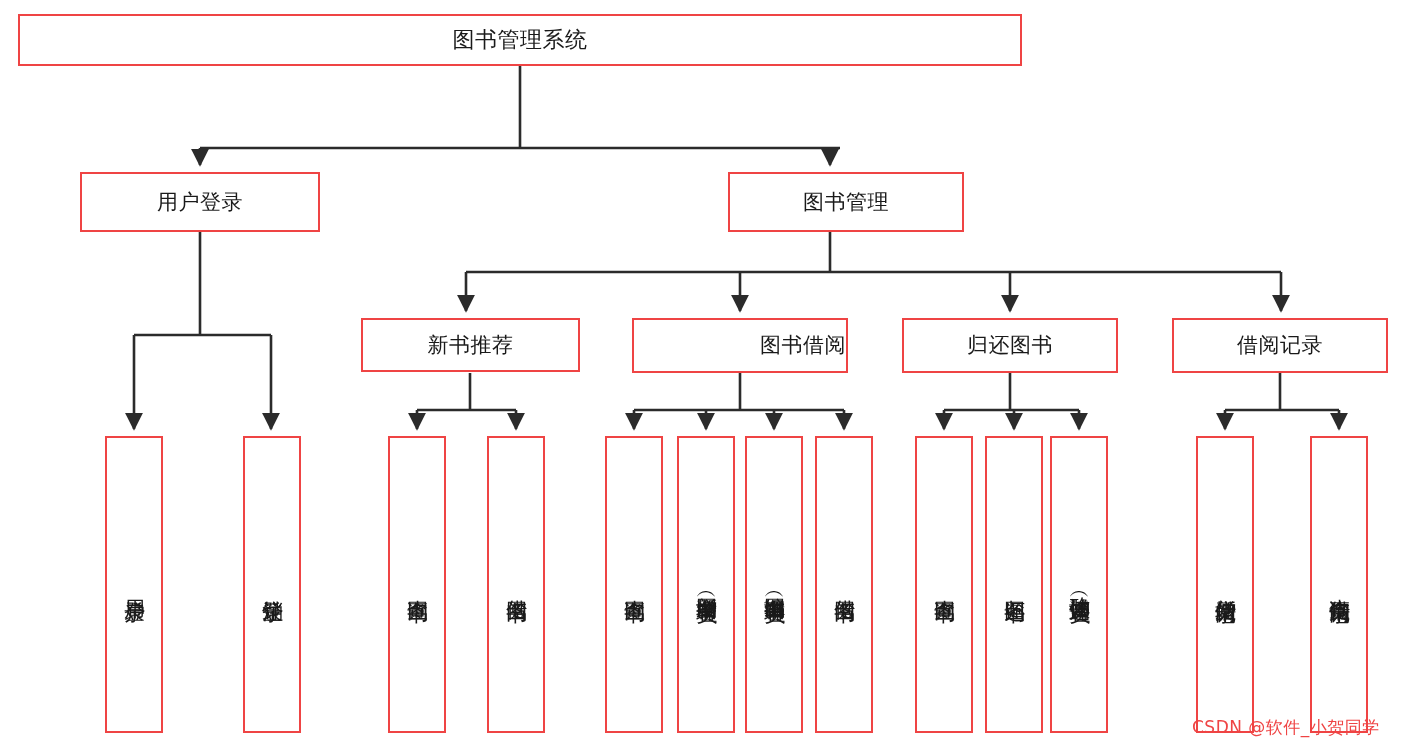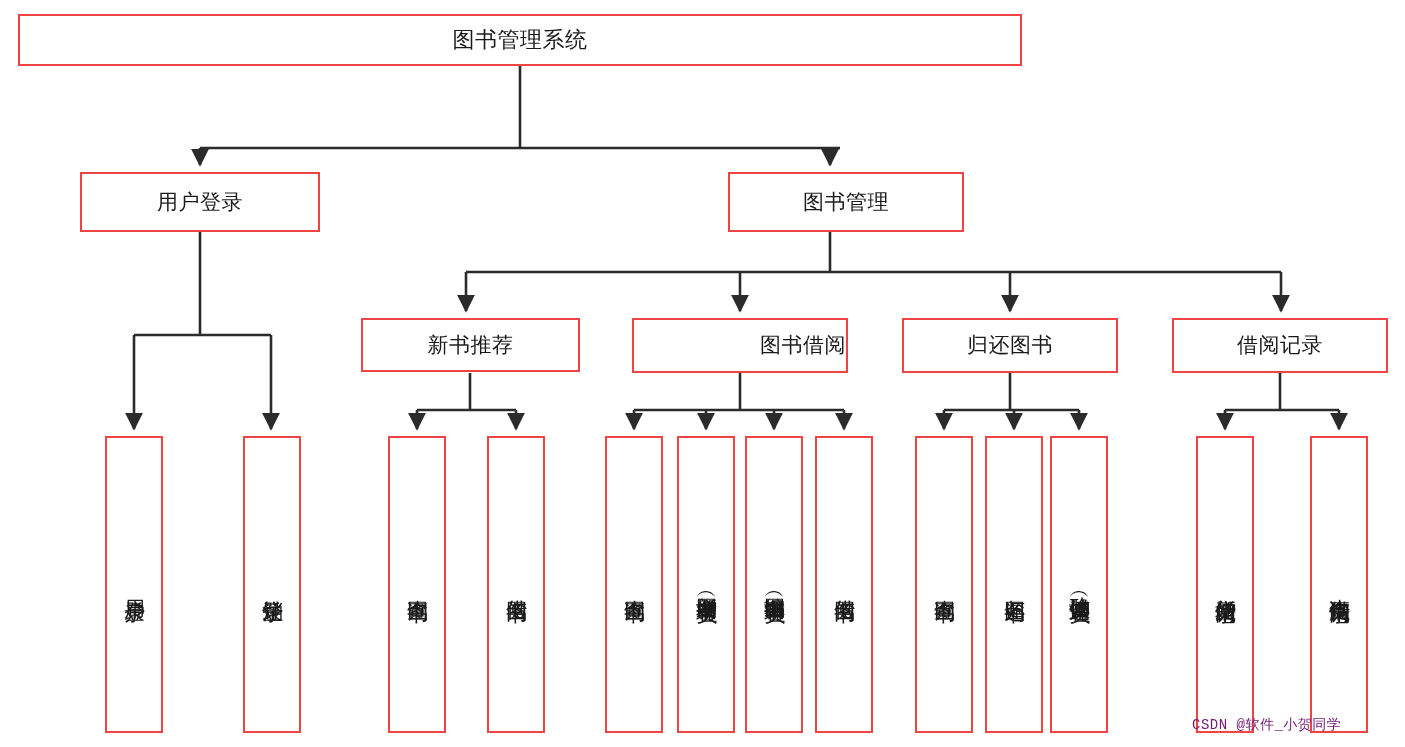--- a/index.html
+++ b/index.html
@@ -50,26 +50,25 @@
     writing-mode: vertical-rl;
     text-orientation: upright;
     font-size: 21px;
     line-height: 1.22;
     letter-spacing: 1px;
     white-space: nowrap;
     max-height: 280px;
   }
   .watermark {
     position: absolute;
-    font-size: 14px;
-    color: #701a75;
+    font-size: 17px;
+    color: #ef4444;
     white-space: nowrap;
     letter-spacing: 0.5px;
     user-select: none;
-    font-family: Liberation Mono, monospace;
   }
 </style>
 </head>
 <body>
 
 <div id="canvas">
 
   <svg class="connectors" viewBox="0 0 1405 747" xmlns="http://www.w3.org/2000/svg">
     <defs>
       <marker id="arrow" viewBox="0 0 10 10" refX="9" refY="5" markerWidth="7" markerHeight="7" orient="auto-start-reverse">

